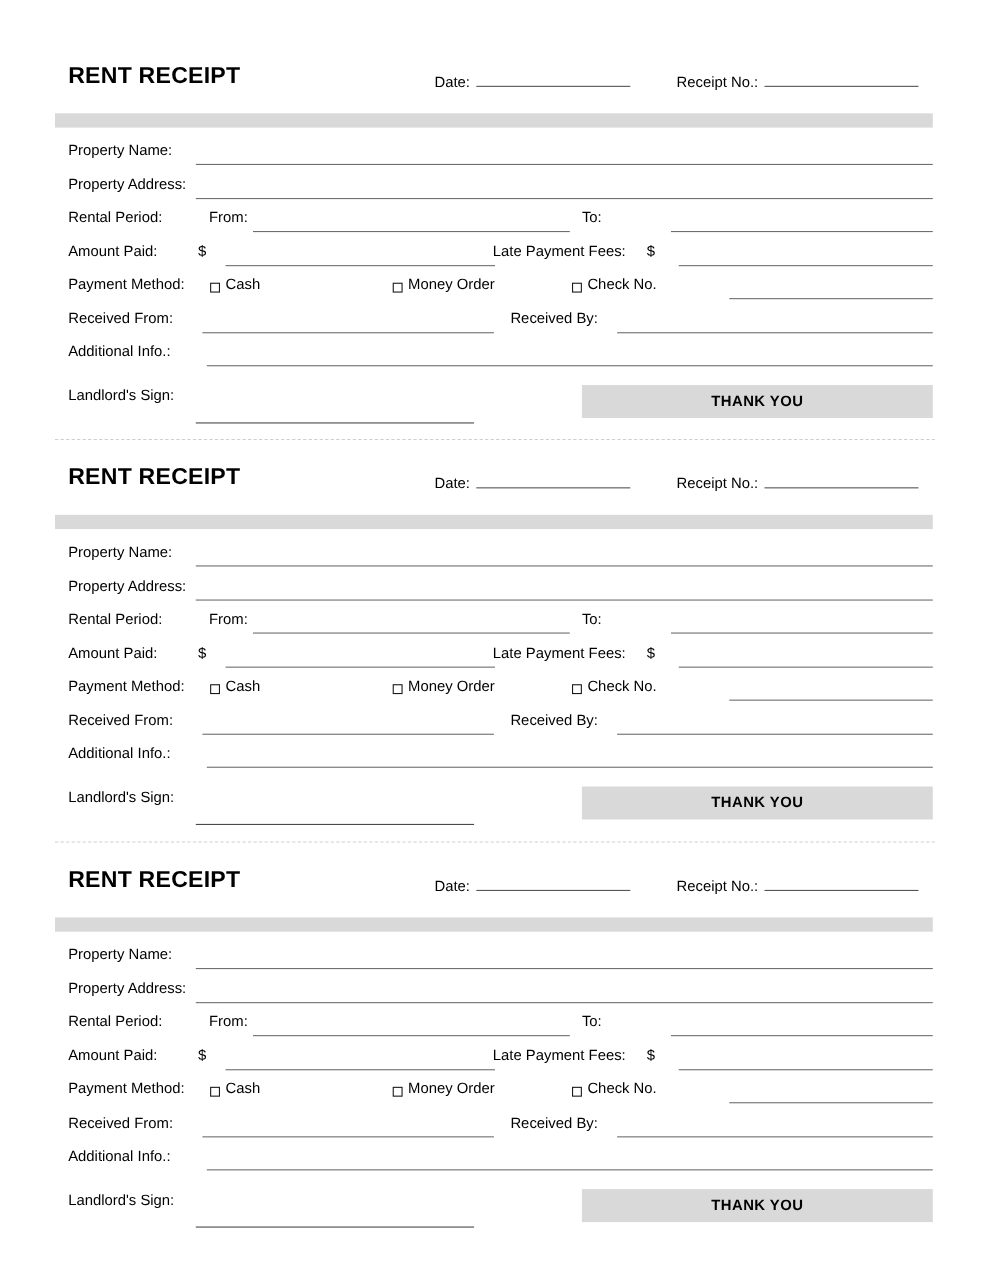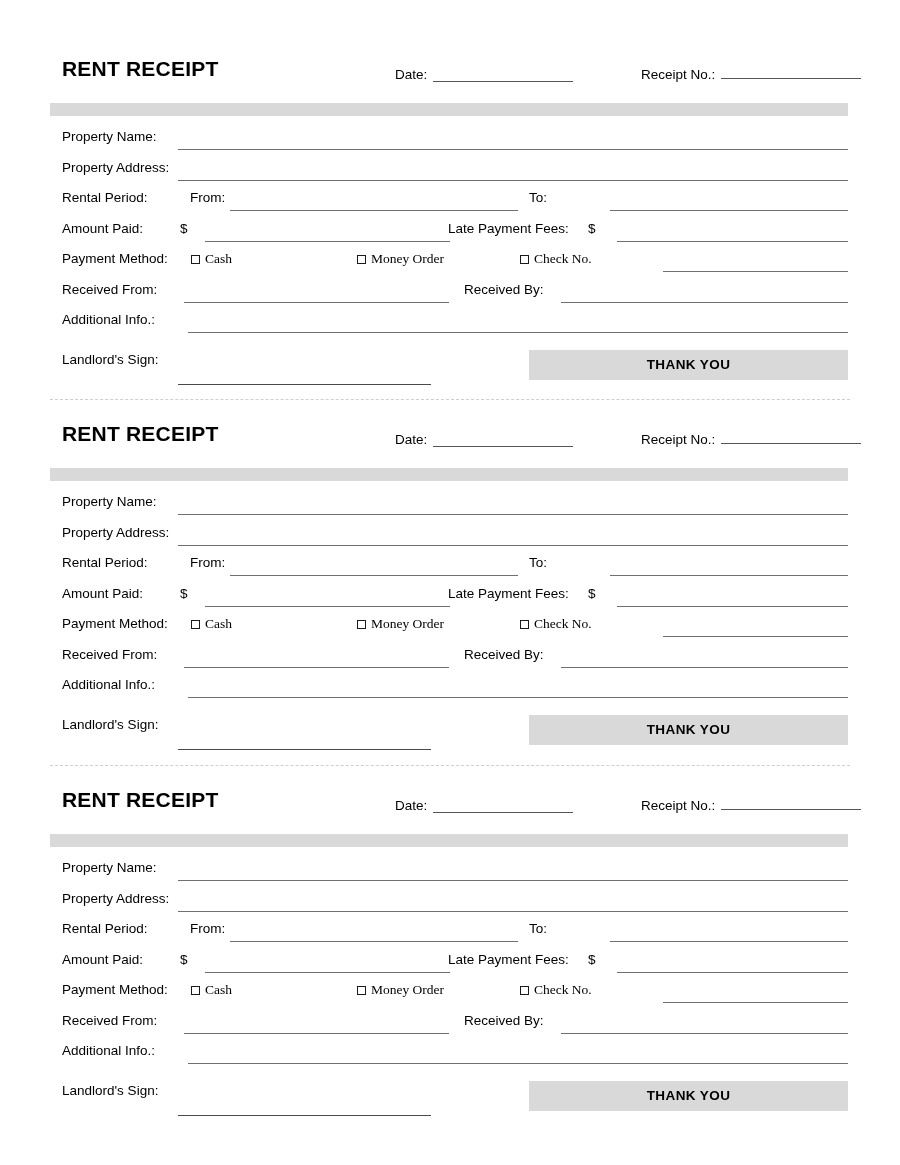--- a/index.html
+++ b/index.html
@@ -48,22 +48,22 @@
     white-space: nowrap;
   }
   .hdr-field {
     position: absolute;
     top: 12px;
     display: flex;
     align-items: baseline;
     font-size: 13.5px;
     white-space: nowrap;
   }
-  .hdr-date  { left: 345px; align-items: flex-end; }
-  .hdr-rcpt  { left: 591px; text-align: center; }
+  .hdr-date  { left: 345px; }
+  .hdr-rcpt  { left: 565px; text-align: center; }
   .hdr-field .hf-label { margin-right: 6px; }
   .hdr-field .hf-rule {
     display: inline-block;
     border-bottom: 1.4px solid #555;
     height: 1px;
   }
   .hdr-date .hf-rule { width: 140px; }
   .hdr-rcpt .hf-rule { width: 140px; }
 
   
@@ -101,23 +101,22 @@
   .rule {
     position: absolute;
     border-bottom: 1.4px solid #6f6f6f;
     height: 0;
     top: 24px;
   }
   .chk {
     position: absolute;
     top: 4px;
     display: inline-flex;
-    align-items: center;
+    align-items: flex-end;
     gap: 5px;
-    font-family: Liberation Serif, serif;
   }
   .box {
     display: inline-block;
     width: 9px;
     height: 9px;
     border: 1.2px solid #1a1a1a;
     box-sizing: border-box;
   }
   .dollar {
     position: absolute;

